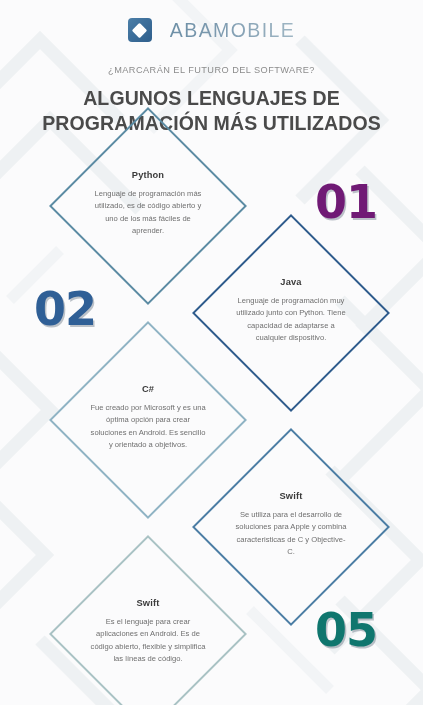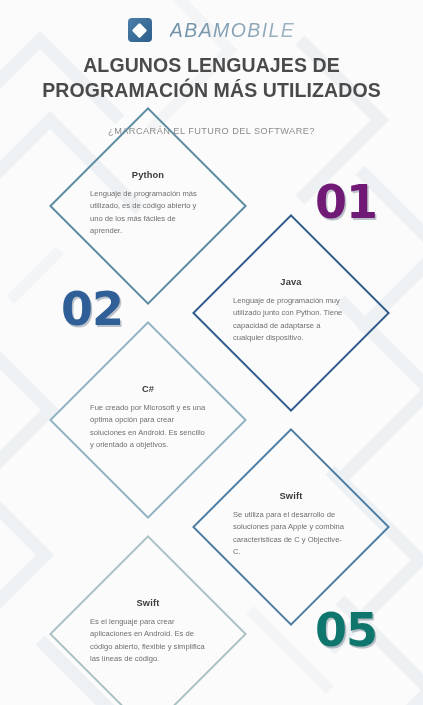--- a/index.html
+++ b/index.html
@@ -28,21 +28,20 @@
     z-index:2;
     width:423px; height:705px;
   }
 
   
   #header { padding-top:18px; text-align:center; }
 
   #logo-row {
     display:flex; align-items:center; justify-content:center;
     gap:18px;
-    font-style:italic;
   }
 
   #logo-mark {
     width:24px; height:24px; border-radius:4px;
     background:linear-gradient(135deg,#4c7fa8 0%,#3d6f9b 45%,#2f5f8c 100%);
     display:flex; align-items:center; justify-content:center;
     flex:none;
   }
   #logo-mark .rh {
     width:11px; height:11px; background:#ffffff;
@@ -97,20 +96,21 @@
     border:2.4px solid #6b93a8;
     transform:rotate(45deg);
     background:transparent;
   }
 
   .diamond-content {
     position:absolute; inset:0;
     display:flex; flex-direction:column;
     align-items:center; justify-content:flex-start;
     padding:34px 12px 0;
+    text-align:center;
   }
 
   .lang-name {
     font-size:9.3px;
     font-weight:bold;
     color:#3b3b3b;
     letter-spacing:0.15px;
     margin-bottom:8px;
   }
 
@@ -125,21 +125,21 @@
   .num {
     position:absolute;
     top:26px;
     font-size:46px;
     font-weight:bold;
     letter-spacing:-1px;
     line-height:1;
     font-family:"DejaVu Sans", sans-serif;
   }
   .row.left  .num { right:46px; }
-  .row.right .num { left:61px; }
+  .row.right .num { left:34px; }
 
   
 </style>
 </head>
 <body>
 
 <svg id="watermark" viewBox="0 0 423 705" preserveAspectRatio="none">
   <g fill="none" stroke="#eef1f3" stroke-width="13">
     <path d="M -40 120 L 40 40 L 120 120"></path>
     <path d="M -40 210 L 50 120 L 140 210"></path>
@@ -163,27 +163,27 @@
 
   <div id="header">
 
     <div id="logo-row">
       <div id="logo-mark">
         <div class="rh"></div>
       </div>
       <div id="logo-text">ABAMOBILE</div>
     </div>
 
+    <div id="subtitle">¿MARCARÁN EL FUTURO DEL SOFTWARE?</div>
+
     <div id="headline">
       <div>ALGUNOS LENGUAJES DE</div>
       <div>PROGRAMACIÓN MÁS UTILIZADOS</div>
     </div>
 
-    <div id="subtitle">¿MARCARÁN EL FUTURO DEL SOFTWARE?</div>
-
   </div>
 
   <div id="rows">
       <div class="row left">
         <div class="diamond-wrap">
           <div class="diamond" style="border-color: rgb(91, 139, 163);"></div>
           <div class="diamond-content">
             <div class="lang-name">Python</div>
             <div class="lang-desc">Lenguaje de programación más utilizado, es de código abierto y uno de los más fáciles de aprender.</div>
           </div>

